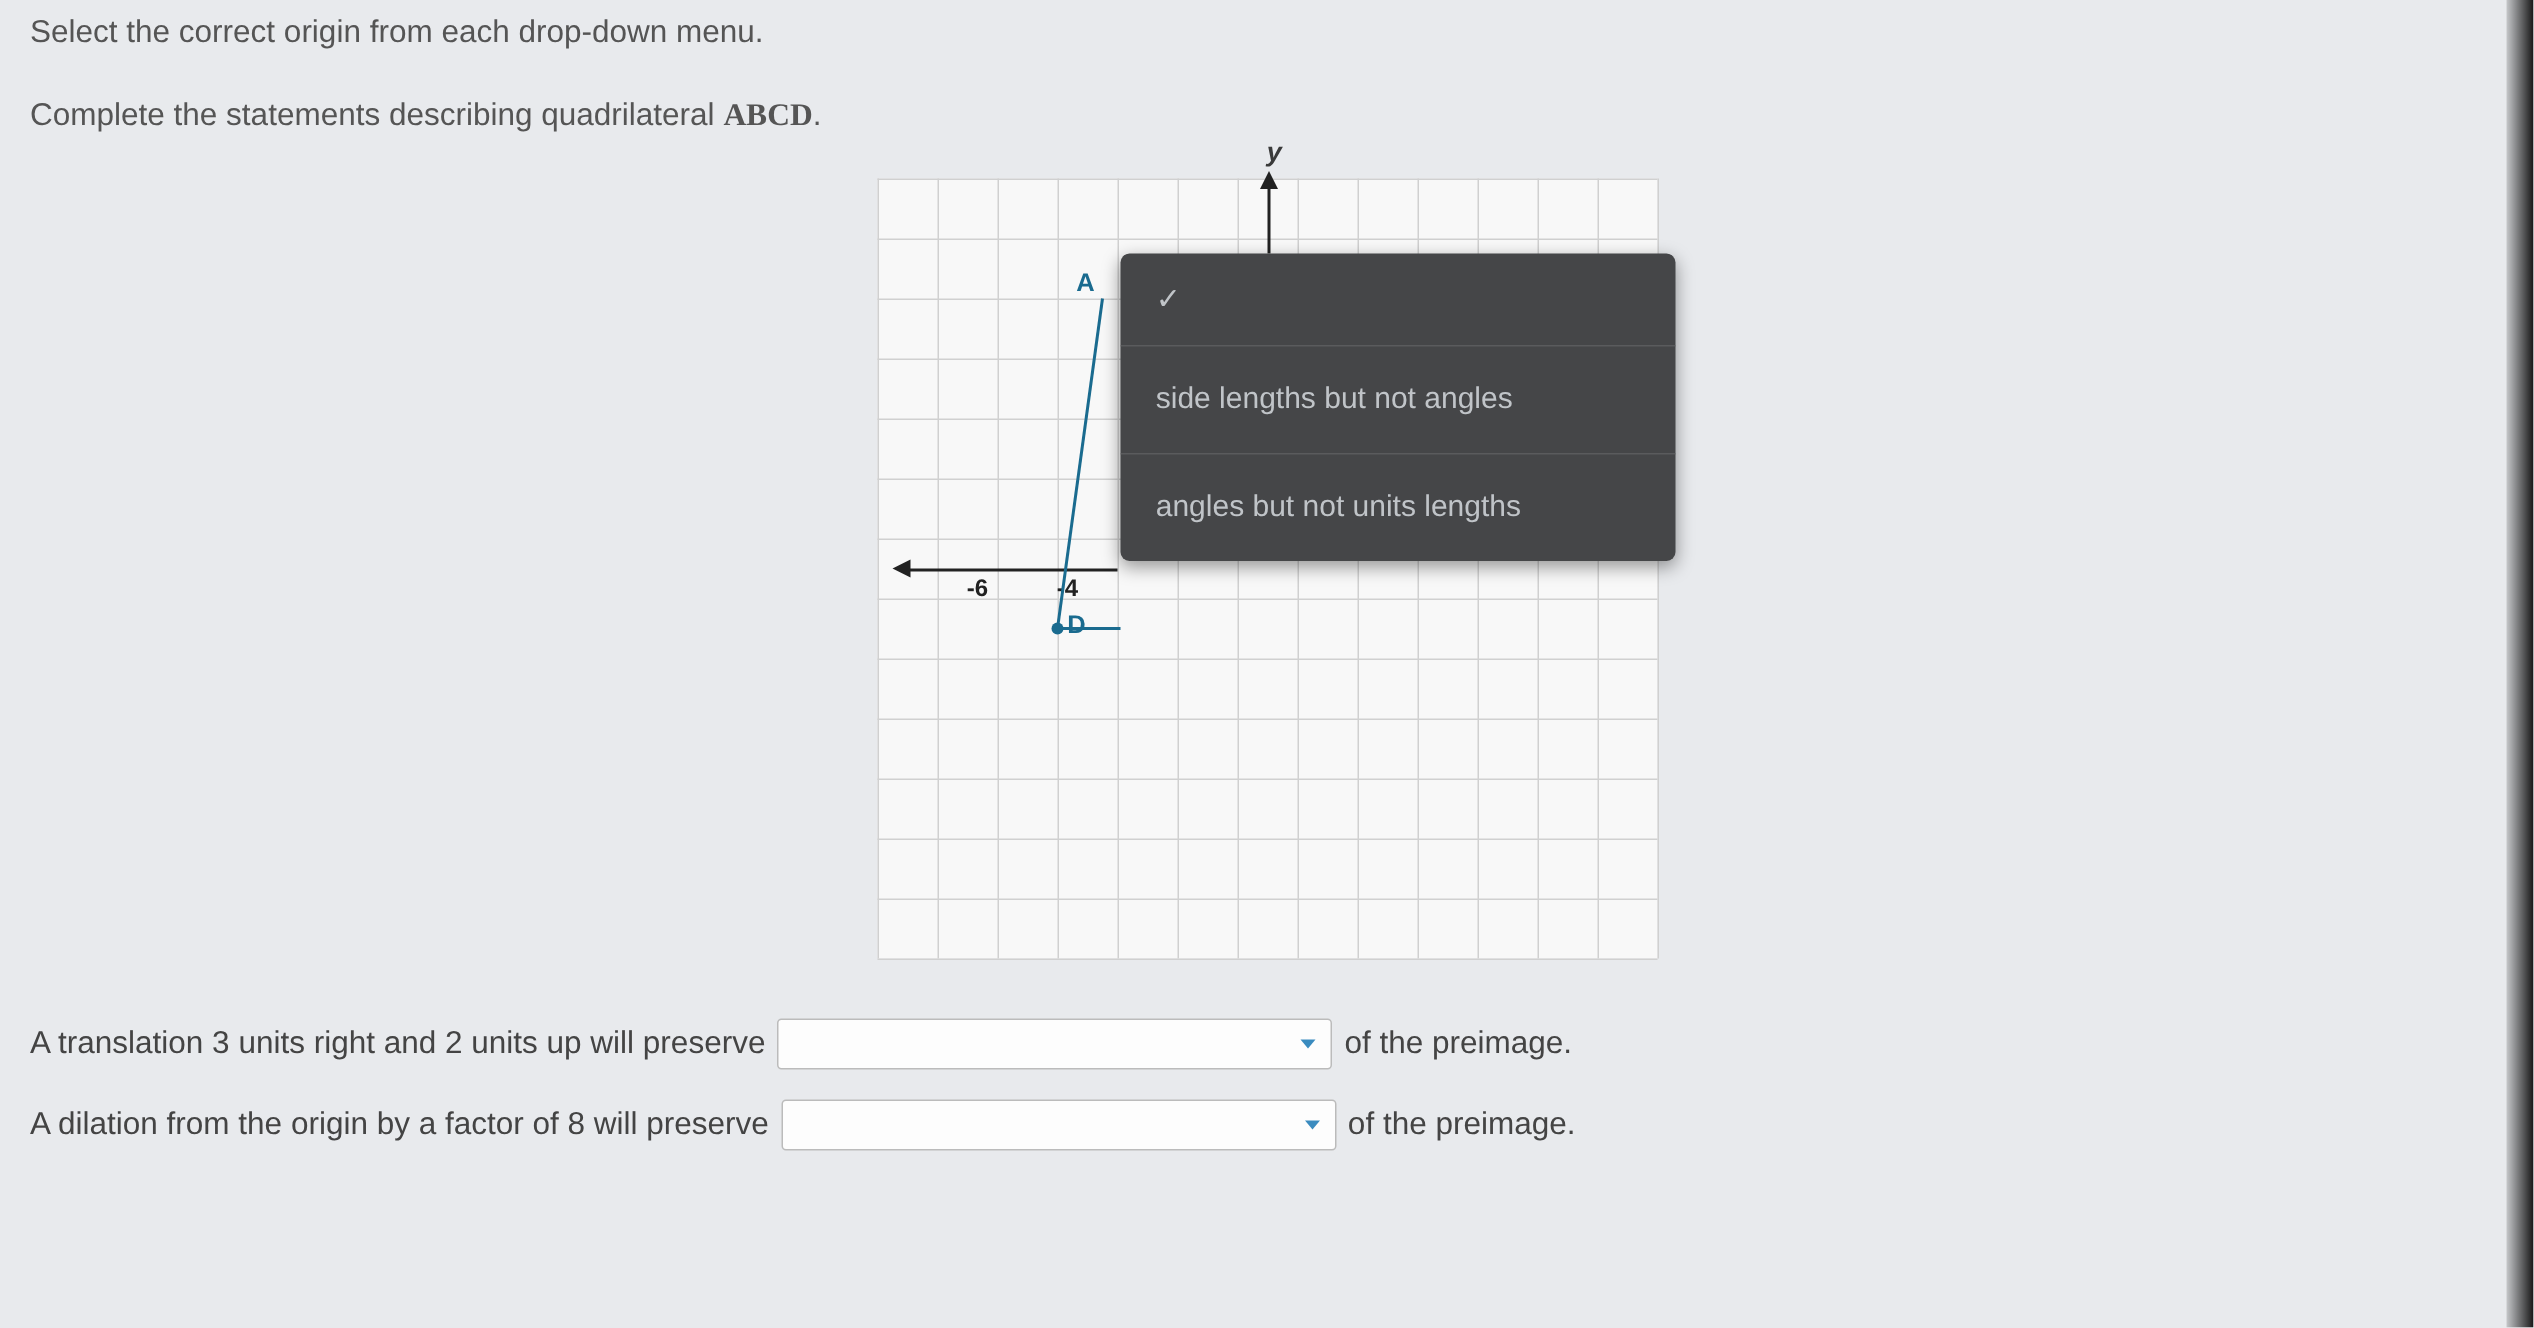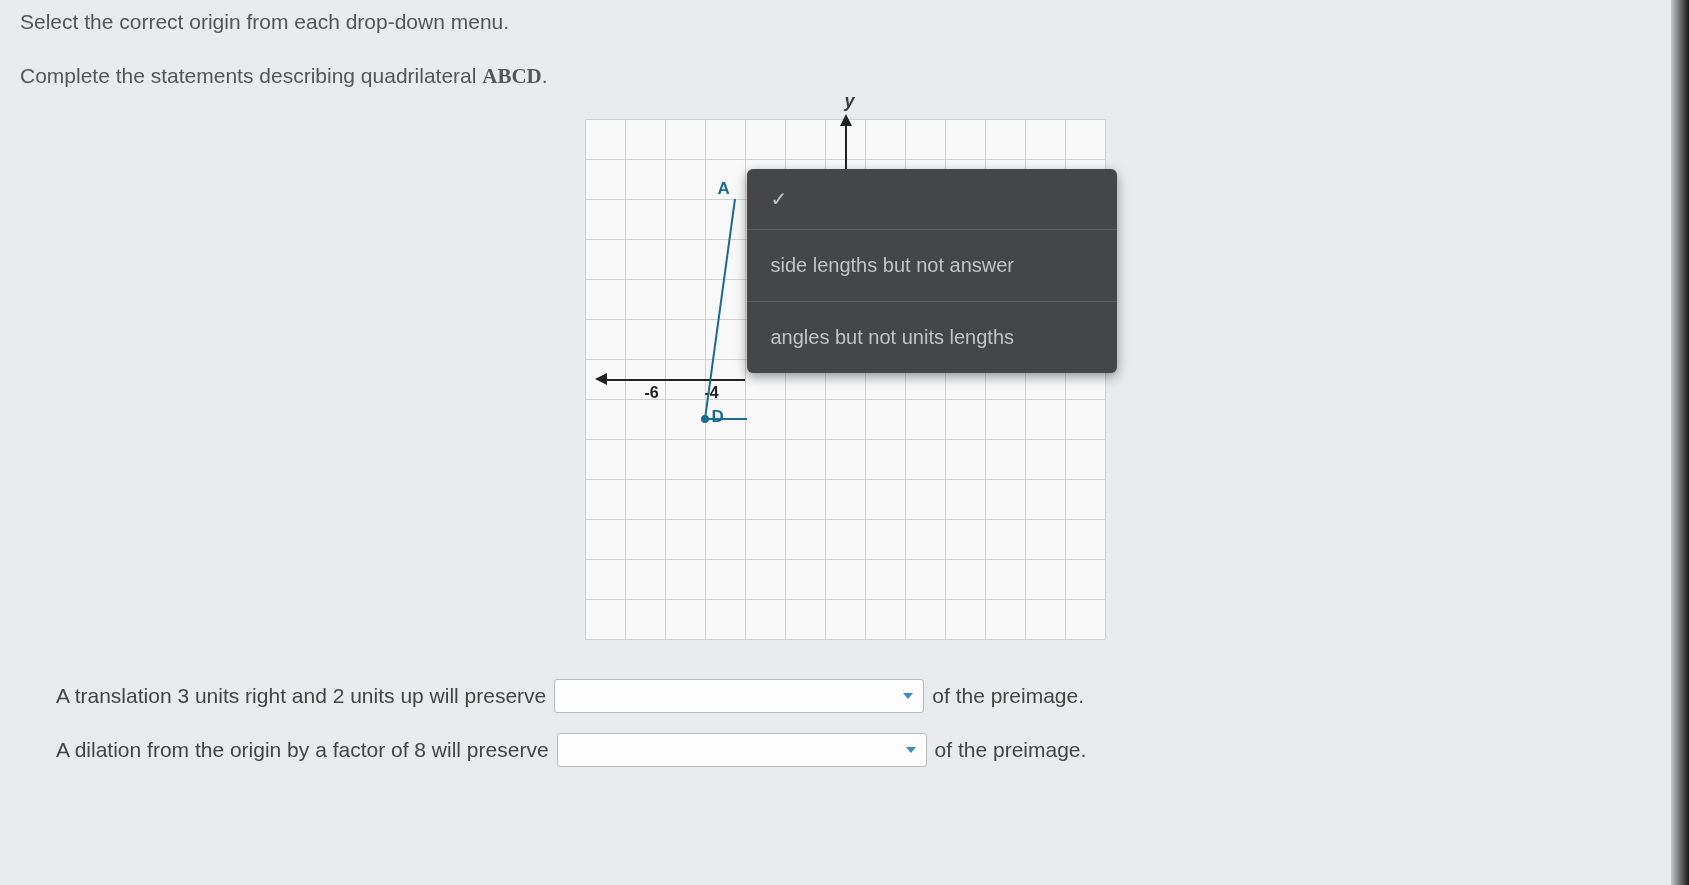--- a/index.html
+++ b/index.html
@@ -120,21 +120,20 @@
       padding: 22px 24px;
       color: #c0c4c8;
       font-size: 20px;
       line-height: 1.35;
       border-bottom: 1px solid #5a5b5d;
       cursor: pointer;
     }
     .dropdown-option:last-child { border-bottom: none; }
     .statements {
       margin-top: 20px;
-      margin-left: 36px;
     }
     .statement-row {
       display: flex;
       align-items: center;
       font-size: 21px;
       color: #444;
       margin-bottom: 20px;
       gap: 8px;
     }
     .select-box {
@@ -230,21 +229,21 @@
     <svg class="shape-svg" viewBox="0 0 520 520">
       <line x1="150" y1="80" x2="120" y2="300" stroke="#1a6b8f" stroke-width="2"></line>
       <line x1="120" y1="300" x2="162" y2="300" stroke="#1a6b8f" stroke-width="2"></line>
       <circle cx="120" cy="300" r="4" class="point-dot"></circle>
     </svg>
 
     <div class="dropdown-panel">
       <div class="dropdown-header">
         <span class="checkmark">✓</span>
       </div>
-      <div class="dropdown-option">side lengths but not answer</div>
+      <div class="dropdown-option">side lengths but not angles</div>
       <div class="dropdown-option">angles but not units lengths</div>
     </div>
   </div>
 </div>
 
 <div class="statements">
   <div class="statement-row">
     <span>A translation 3 units right and 2 units up will preserve</span>
     <div class="select-box">
       <span class="select-triangle"></span>

